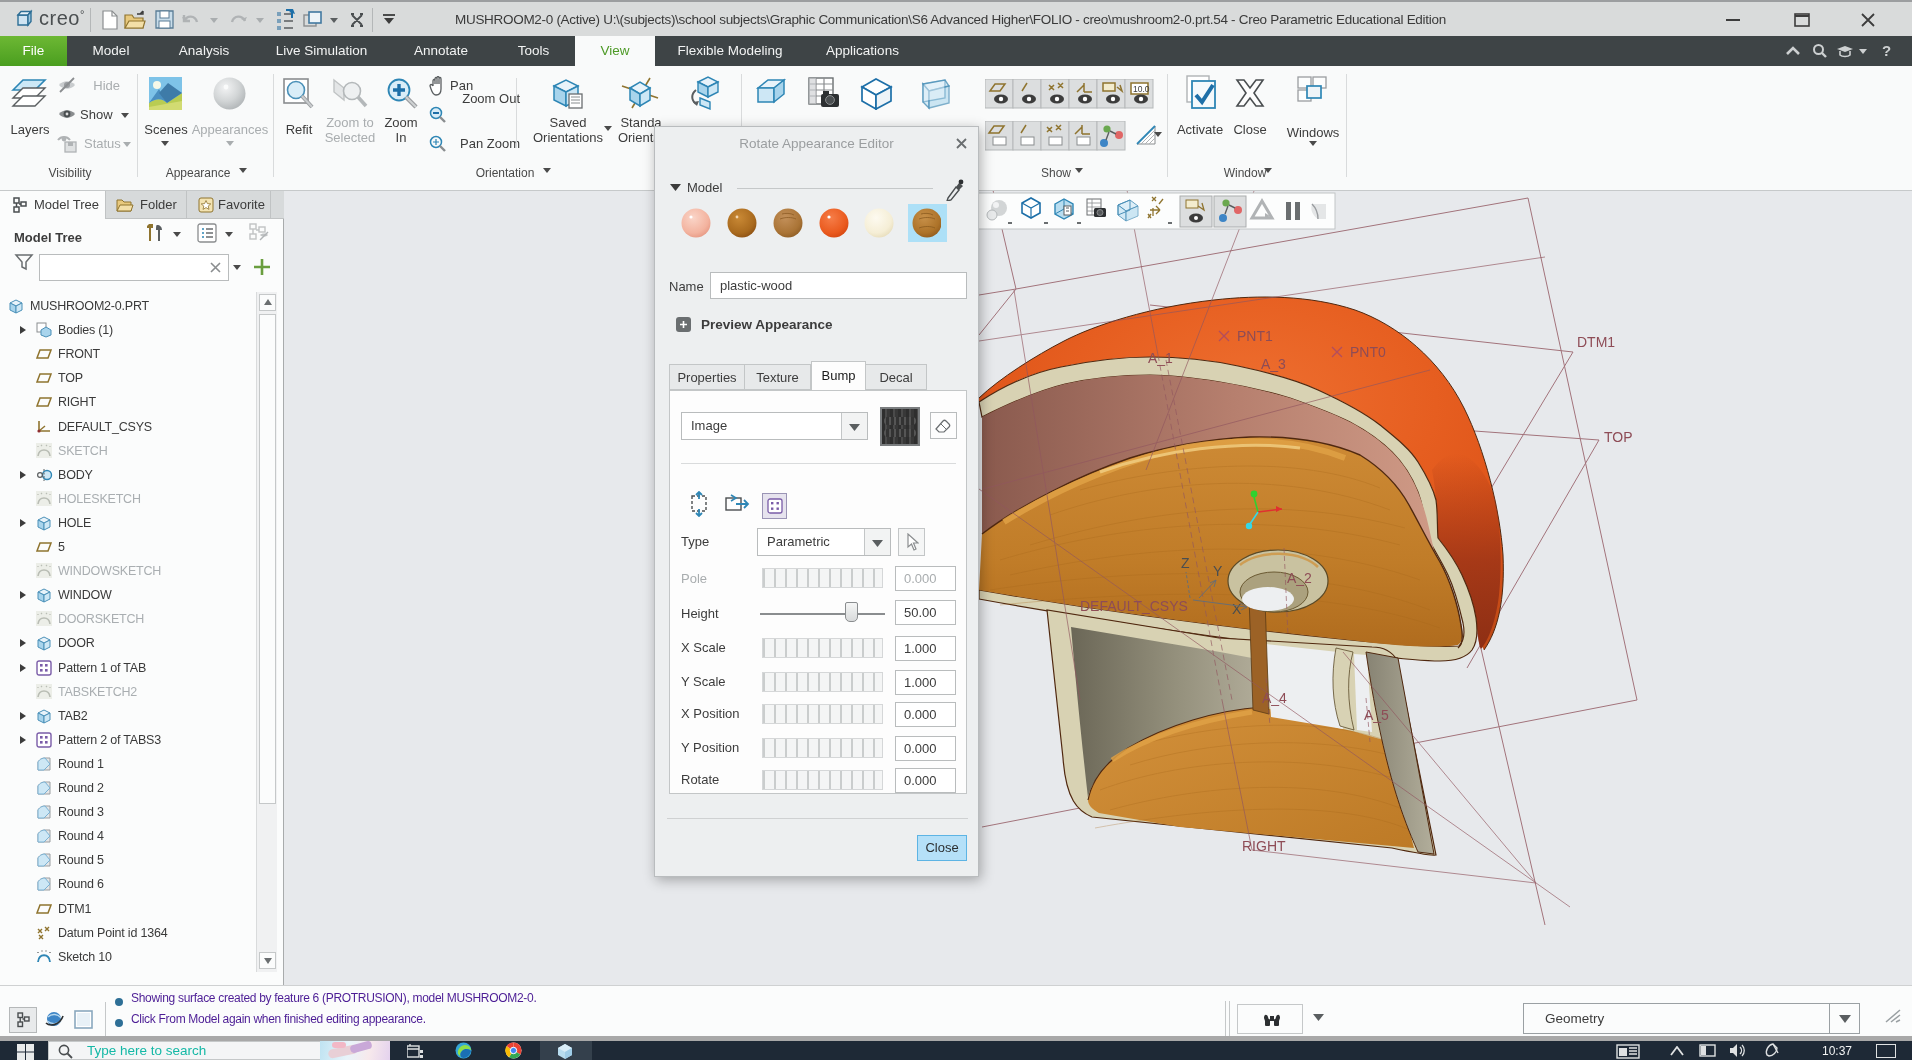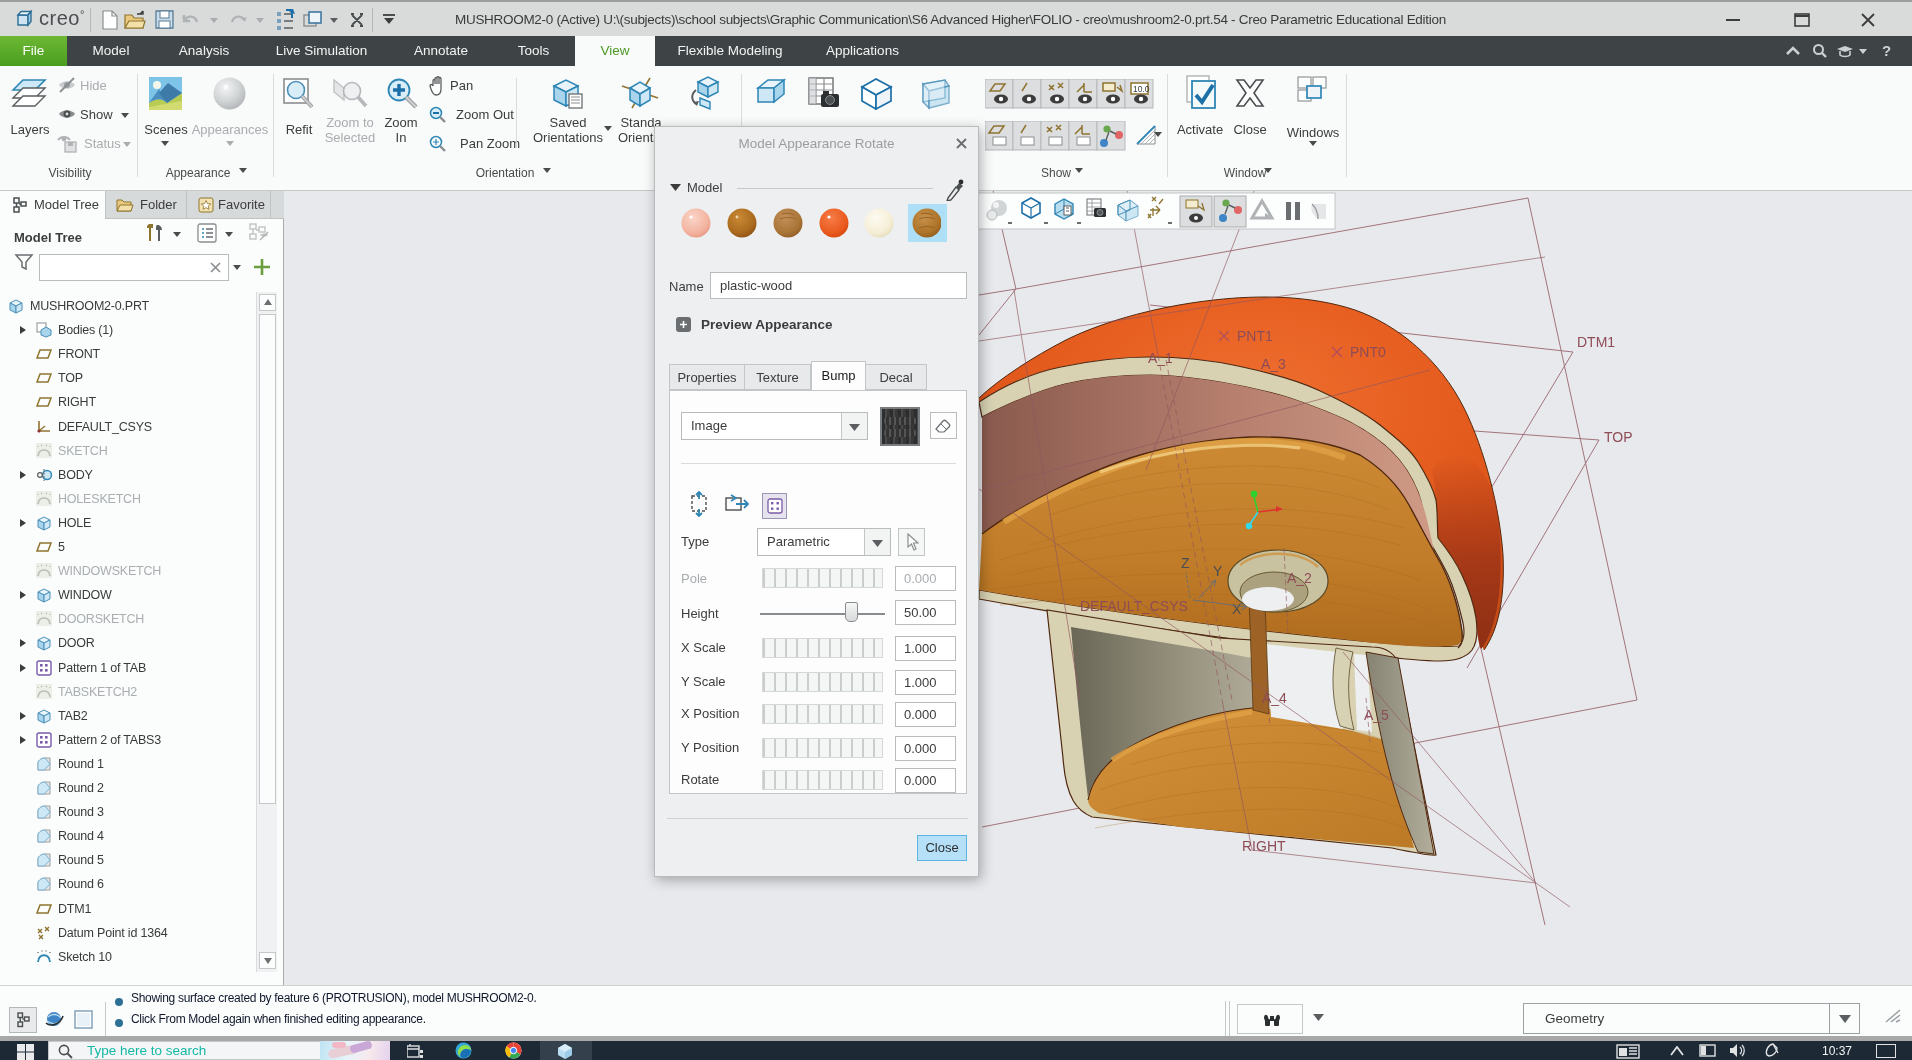--- a/index.html
+++ b/index.html
@@ -33,21 +33,21 @@
 #tree { position:absolute; left:0; top:101px; width:256px; height:680px; overflow:hidden; }
 .trow { position:absolute; left:0; height:24px; font-size:12.5px; letter-spacing:-0.2px; color:#3a3a3a; white-space:nowrap; line-height:24px; }
 .tgray { color:#a9aeb1; }
 .texp { position:absolute; width:0; height:0; border-top:4.5px solid transparent; border-bottom:4.5px solid transparent; border-left:6px solid #3c3c3c; top:8px; }
 
 
 #canvas { position:absolute; left:284px; top:191px; width:1628px; height:794px; background:#e7e9ec; }
 
 
 #statusbar { position:absolute; left:0; top:985px; width:1912px; height:51px; background:#fbfcfc; border-top:1px solid #cfd1d2; }
-.smsg { position:absolute; font-size:12px; letter-spacing:-0.3px; color:#0f172a; }
+.smsg { position:absolute; font-size:12px; letter-spacing:-0.3px; color:#4c1d95; }
 
 
 #graystrip { position:absolute; left:0; top:1036px; width:1912px; height:5px; background:#a8a8a8; }
 #taskbar { position:absolute; left:0; top:1041px; width:1912px; height:19px; background:#1e2936; }
 
 
 #dialog { position:absolute; left:654px; top:126px; width:325px; height:751px; background:#edeff0; border:1px solid #b9bcbe; box-shadow:2px 3px 12px rgba(0,0,0,.3); }
 .dlabel { position:absolute; font-size:13px; color:#3c3c3c; }
 .dbox { position:absolute; background:#fff; border:1px solid #b9bcbd; font-size:13px; color:#3c3c3c; }
 .tickslider { position:absolute; height:20px; border:1px solid #c8cbcc; background:repeating-linear-gradient(90deg,#b9bdbe 0px,#b9bdbe 2px,#f2f3f3 2px,#f2f3f3 11px); opacity:.75; }
@@ -162,21 +162,21 @@
       <path d="M2 12 L12 2 L34 2 L24 12 Z" fill="#cde9f7" stroke="#2e86b5" stroke-width="1.6"></path>
       <path d="M2 20 L12 10 L34 10 L24 20 Z" fill="#fff" stroke="#5a5e60" stroke-width="1.4"></path>
       <path d="M2 28 L12 18 L34 18 L24 28 Z" fill="#fff" stroke="#5a5e60" stroke-width="1.4"></path>
     </svg>
   <div class="rtext" style="left:8px;top:56px;width:44px">Layers</div>
   <svg class="abs" style="left:57px;top:11px" width="20" height="16" viewBox="0 0 20 16">
       <path d="M2 8 C6 3 14 3 18 8 C14 13 6 13 2 8 Z" fill="#c9ccce"></path>
       <circle cx="10" cy="8" r="3" fill="#9a9da0"></circle>
       <path d="M3 15 L17 1" stroke="#8a8d8f" stroke-width="1.8"></path>
     </svg>
-  <div class="rtext rgray" style="left:80px;top:12px;width:40px;text-align:left">Hide</div>
+  <div class="rtext rgray" style="left:80px;top:12px;width:40px;text-align:right">Hide</div>
   <svg class="abs" style="left:57px;top:40px" width="20" height="16" viewBox="0 0 20 16">
       <path d="M2 8 C6 3 14 3 18 8 C14 13 6 13 2 8 Z" fill="#8a8d8f"></path>
       <circle cx="10" cy="8" r="3.4" fill="#4a4e50"></circle>
       <circle cx="10" cy="8" r="1.4" fill="#ddd"></circle>
     </svg>
   <div class="rtext" style="left:80px;top:41px;width:44px;text-align:left">Show</div>
   <div class="dnarrow abs" style="left:121px;top:47px"></div>
   <svg class="abs" style="left:57px;top:69px" width="22" height="18" viewBox="0 0 22 18">
       <path d="M1 5 C4 1 10 1 13 5" fill="none" stroke="#b0b3b5" stroke-width="2"></path>
       <circle cx="7" cy="4" r="2.4" fill="#b0b3b5"></circle>
@@ -238,21 +238,21 @@
 
   <svg class="abs" style="left:429px;top:10px" width="18" height="20" viewBox="0 0 18 20">
       <path d="M4 10 L4 5 C4 3 6 3 6 5 M6 8 L6 3 C6 1 8 1 8 3 M8 8 L8 2 C8 0 10 0 10 2 M10 8 L10 3 C10 1 12 1 12 3 L12 13 C12 17 10 19 7 19 C4 19 3 16 2 13 L1 10 C1 8 3 8 4 10" fill="#fff" stroke="#5a5e60" stroke-width="1.3"></path>
     </svg>
   <div class="rtext" style="left:450px;top:12px;width:34px;text-align:left">Pan</div>
   <svg class="abs" style="left:429px;top:40px" width="18" height="17" viewBox="0 0 18 17">
       <circle cx="7" cy="7" r="5.5" fill="#d9edf8" stroke="#2e86b5" stroke-width="1.5"></circle>
       <path d="M4 7 L10 7" stroke="#1d6fa8" stroke-width="2"></path>
       <path d="M11 11 L16 16" stroke="#8a8d8f" stroke-width="2.4"></path>
     </svg>
-  <div class="rtext" style="left:450px;top:41px;width:70px;text-align:center">Zoom Out</div>
+  <div class="rtext" style="left:450px;top:25px;width:70px;text-align:right">Zoom Out</div>
   <svg class="abs" style="left:429px;top:69px" width="18" height="17" viewBox="0 0 18 17">
       <circle cx="7" cy="7" r="5.5" fill="none" stroke="#2e86b5" stroke-width="1.5"></circle>
       <path d="M11 11 L16 16" stroke="#8a8d8f" stroke-width="2.4"></path>
       <path d="M4 7 L10 7 M7 4 L7 10" stroke="#2e86b5" stroke-width="1.2"></path>
     </svg>
   <div class="rtext" style="left:450px;top:70px;width:70px;text-align:right">Pan Zoom</div>
   <div class="rsep" style="left:516px;top:12px;height:70px"></div>
 
   <svg class="abs" style="left:549px;top:10px" width="36" height="34" viewBox="0 0 36 34">
       <path d="M5 10 L17 4 L29 10 L17 16 Z" fill="#e8f3fa" stroke="#2e86b5" stroke-width="1.5"></path>
@@ -1099,21 +1099,21 @@
       <path d="M11 4 C13 6 13 9 11 11 M13 2 C16 5 16 10 13 13" fill="none" stroke="#dfe1e2" stroke-width="1.3"></path>
     </svg>
   <svg class="abs" style="left:1764px;top:2px" width="16" height="15" viewBox="0 0 16 15">
       <path d="M3 12 C1 8 4 2 9 1 L13 5 C13 9 9 13 5 13 Z" fill="none" stroke="#dfe1e2" stroke-width="1.4"></path>
       <path d="M9 1 L14 10" stroke="#dfe1e2" stroke-width="1.4"></path>
     </svg>
   <div class="abs" style="left:1822px;top:3px;font-size:12px;color:#f2f3f3">10:37</div>
   <div class="abs" style="left:1876px;top:3px;width:20px;height:14px;border:1.4px solid #dfe1e2"></div>
 </div>
 <div id="dialog">
-  <div class="abs" style="left:0;top:0;width:100%;text-align:center;padding-top:9px;font-size:13.5px;color:#9b9ea0">Model Appearance Rotate</div>
+  <div class="abs" style="left:0;top:0;width:100%;text-align:center;padding-top:9px;font-size:13.5px;color:#9b9ea0">Rotate Appearance Editor</div>
   <svg class="abs" style="left:300px;top:10px" width="13" height="13" viewBox="0 0 13 13">
       <path d="M2 2 L11 11 M11 2 L2 11" stroke="#6a6e70" stroke-width="1.8"></path>
     </svg>
 
   <svg class="abs" style="left:15px;top:56px" width="11" height="9" viewBox="0 0 11 9">
       <path d="M0 1 L11 1 L5.5 8 Z" fill="#3c3c3c"></path>
     </svg>
   <div class="dlabel" style="left:32px;top:53px">Model</div>
   <div class="abs" style="left:82px;top:61px;width:196px;height:1px;background:#c5c8c9"></div>
   <svg class="abs" style="left:290px;top:52px" width="20" height="22" viewBox="0 0 20 22">

